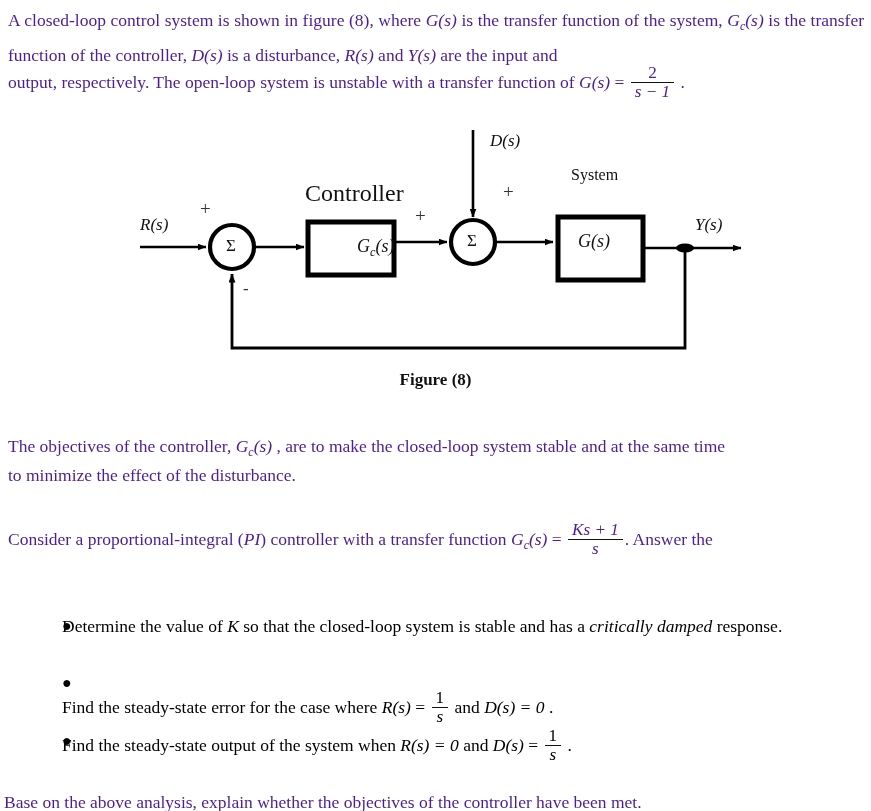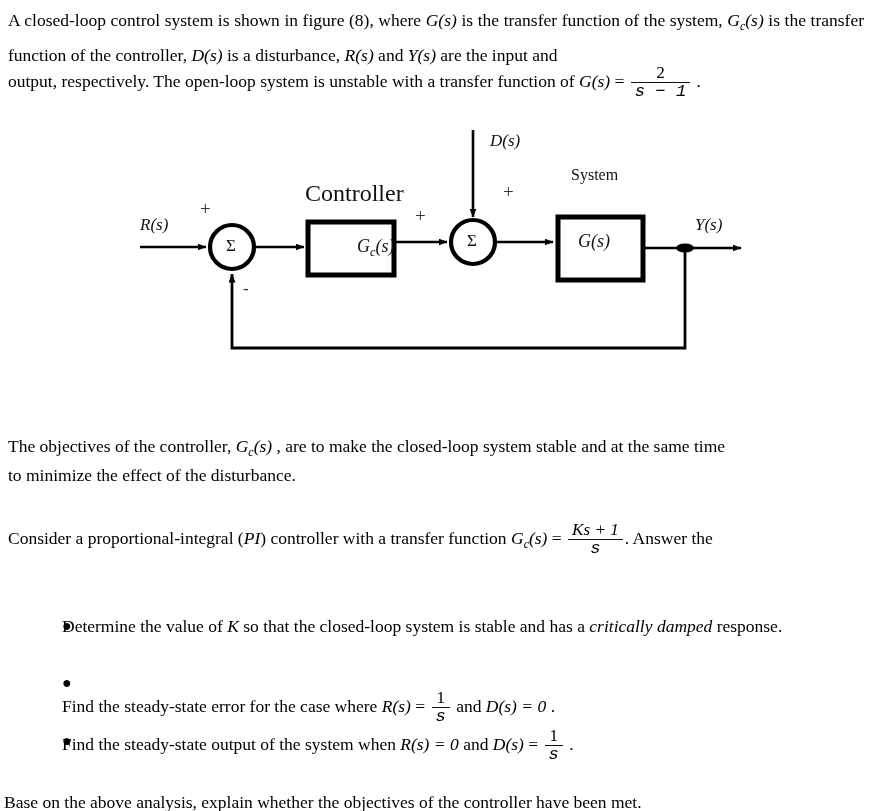--- a/index.html
+++ b/index.html
@@ -20,21 +20,21 @@
     position: relative;
     width: 871px;
     height: 811px;
   }
 
   
   .para {
     position: absolute;
     font-size: 17.5px;
     line-height: 29px;
-    color: #000000;
+    color: #4c1d95;
     text-align: justify;
     text-justify: inter-word;
   }
   .para.nojust { text-align: left; }
 
   .math  { font-style: italic; }
   .sub   { font-size: 0.68em; vertical-align: -0.30em; font-style: italic; }
 
   
   .frac {
@@ -47,21 +47,20 @@
   .frac .num {
     display: block;
     padding: 0 4px 0px 4px;
     font-size: 0.98em;
   }
   .frac .den {
     display: block;
     border-top: 1.4px solid #111;
     padding: 0px 4px 0 4px;
     font-size: 0.98em;
-    font-family: Liberation Mono, monospace;
   }
 
   
   .bullet-row {
     position: absolute;
     display: flex;
     align-items: flex-start;
   }
   .bullet-dot {
     width: 54px;
@@ -185,20 +184,21 @@
 
     <span class="blk-label" style="left:467px; top:113px; font-size:17px;">Σ</span>
 
     <span class="fig-label" style="left:571px; top:48px; font-size:16px;">System</span>
 
     <span class="blk-label math" style="left:578px; top:113px;">G(s)</span>
 
     <span class="fig-label italicish" style="left:695px; top:97px;">Y(s)</span>
   </div>
 
+  <div id="figure-caption">Figure (8)</div>
 
   <div class="para nojust" style="left:8px; top:461px; width:856px;">to minimize the effect of the disturbance.</div>
   <div class="para" style="left:8px; top:432px; width:856px;">
     <span>The objectives of the controller, </span><span class="math">G</span><span class="sub">c</span><span class="math">(s)</span><span> , are to make the closed-loop system stable and at the same time</span>
   </div>
 
   <div class="para" style="left:8px; top:521px; width:856px;">
     <span>Consider a proportional-integral (</span><span class="ital">PI</span><span>) controller with a transfer function </span><span class="math">G</span><span class="sub">c</span><span class="math">(s)</span><span> = </span><span class="frac"><span class="num math">Ks + 1</span><span class="den math">s</span></span><span>. Answer the</span>
   </div>
 

